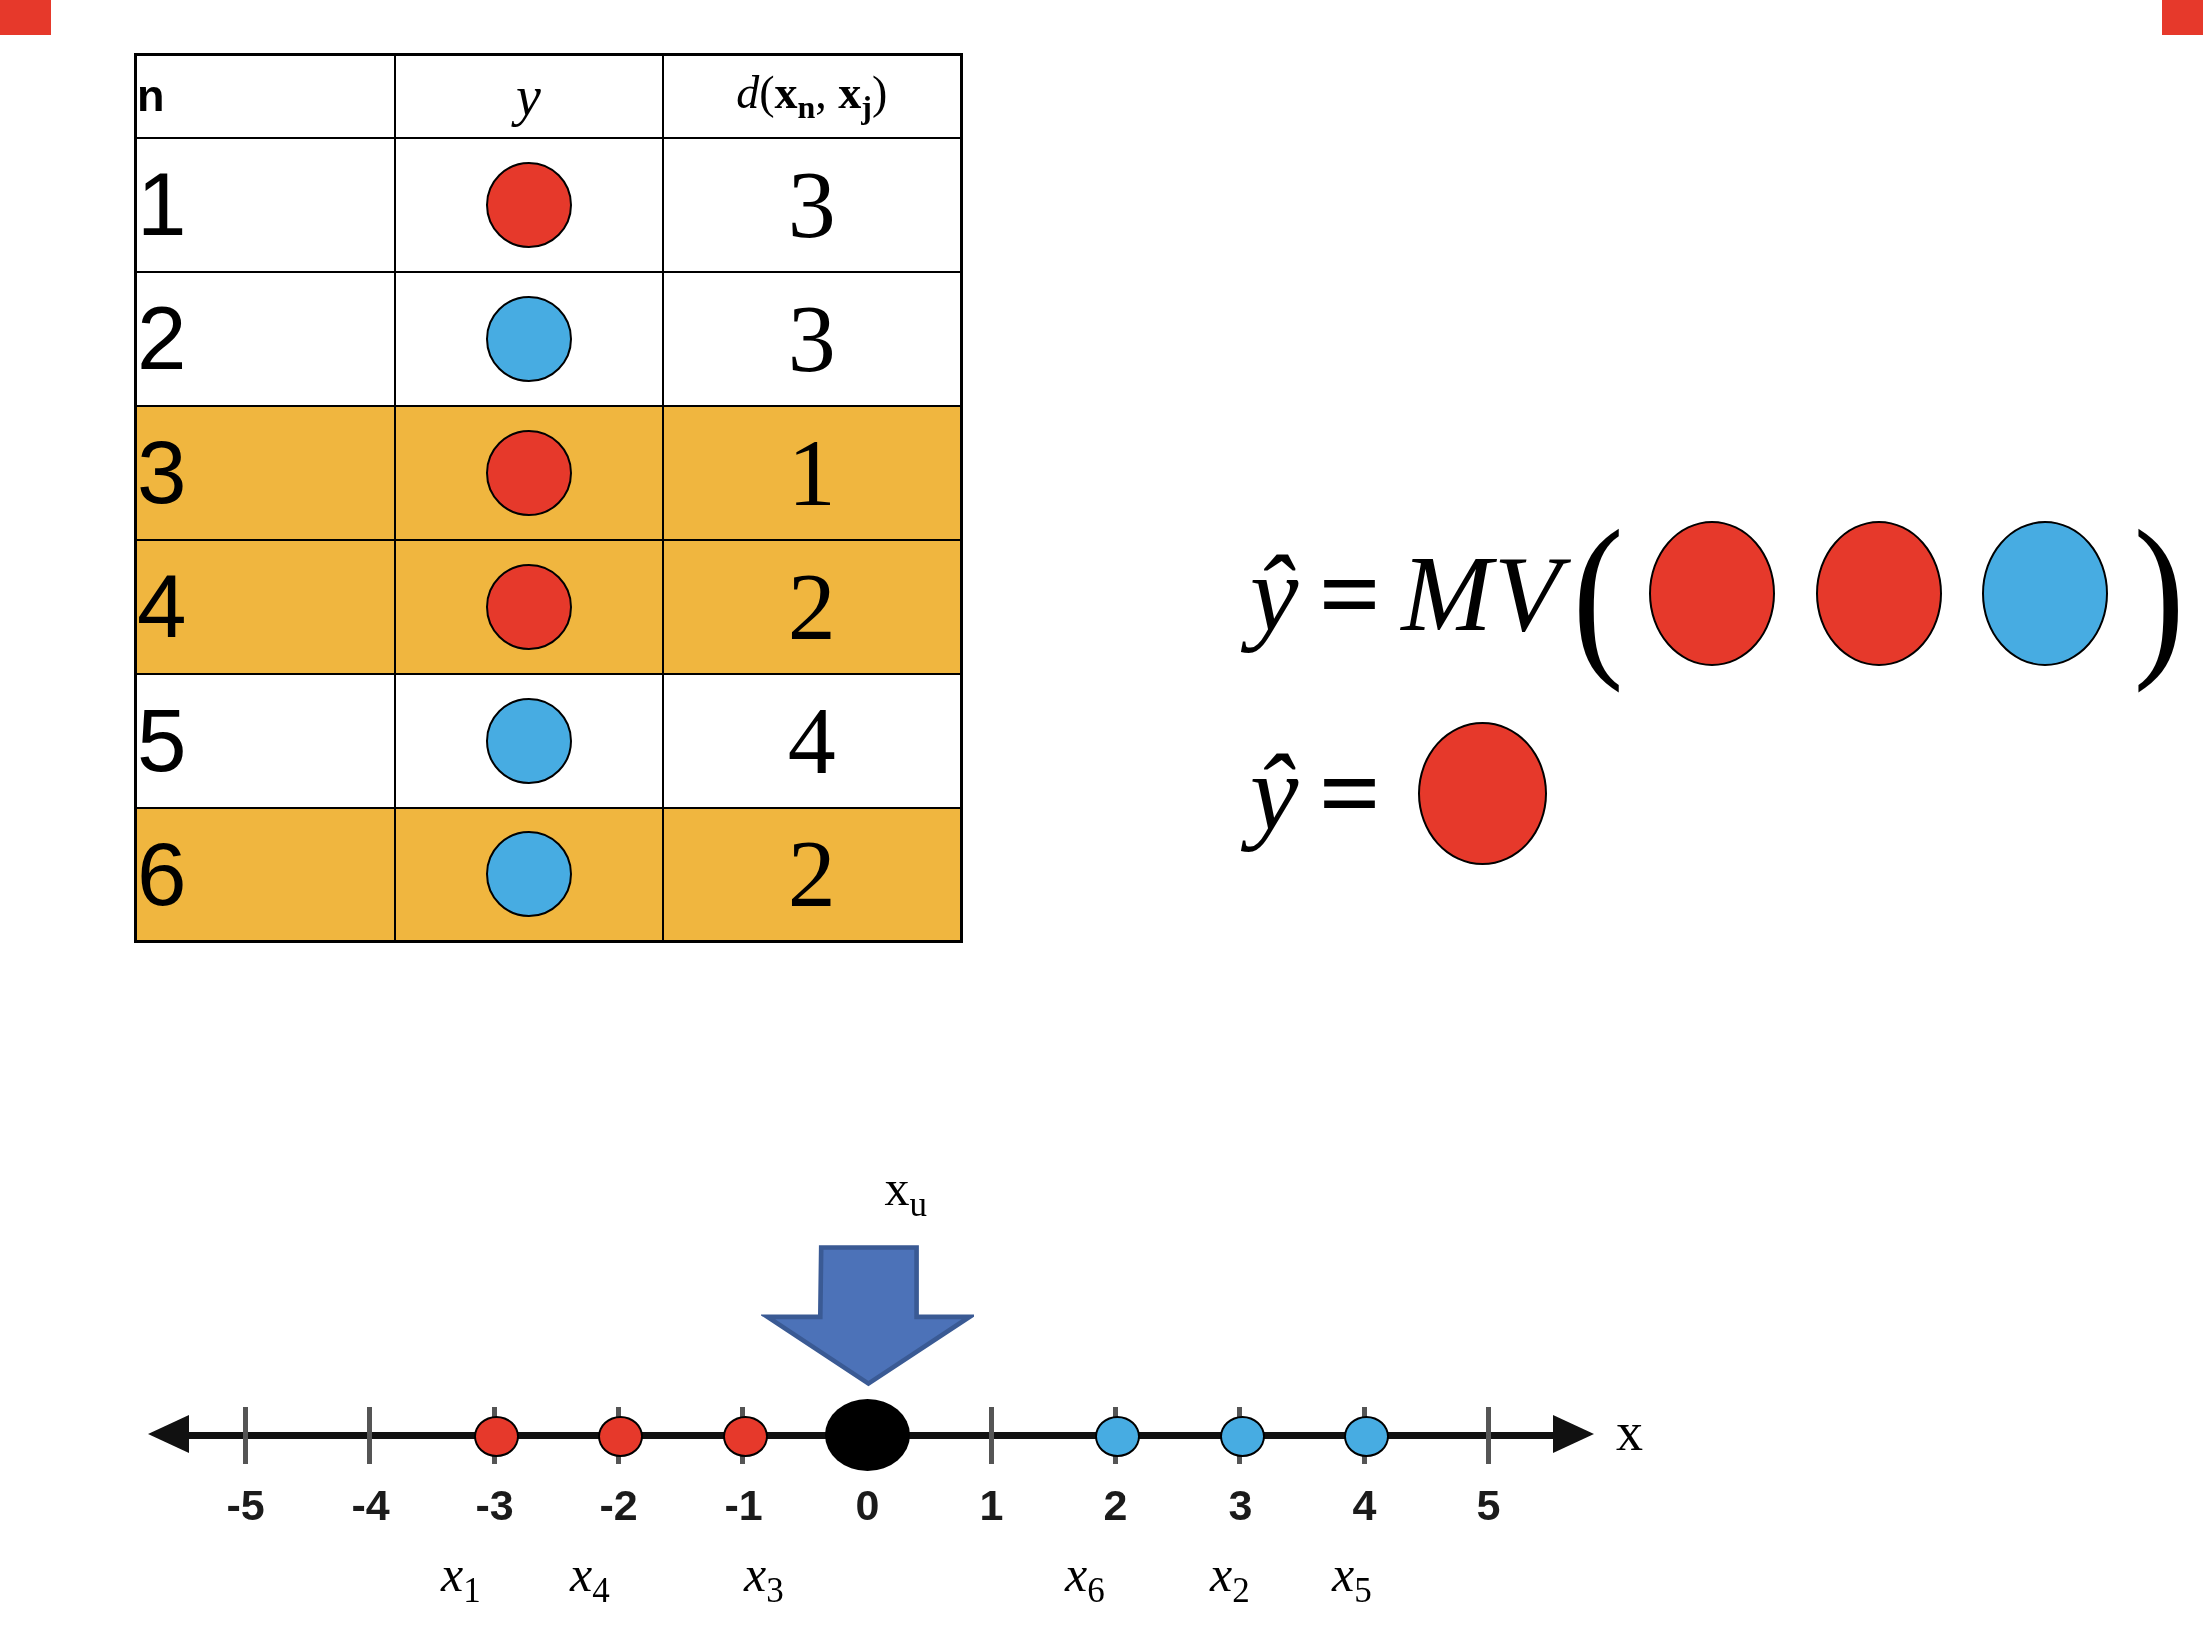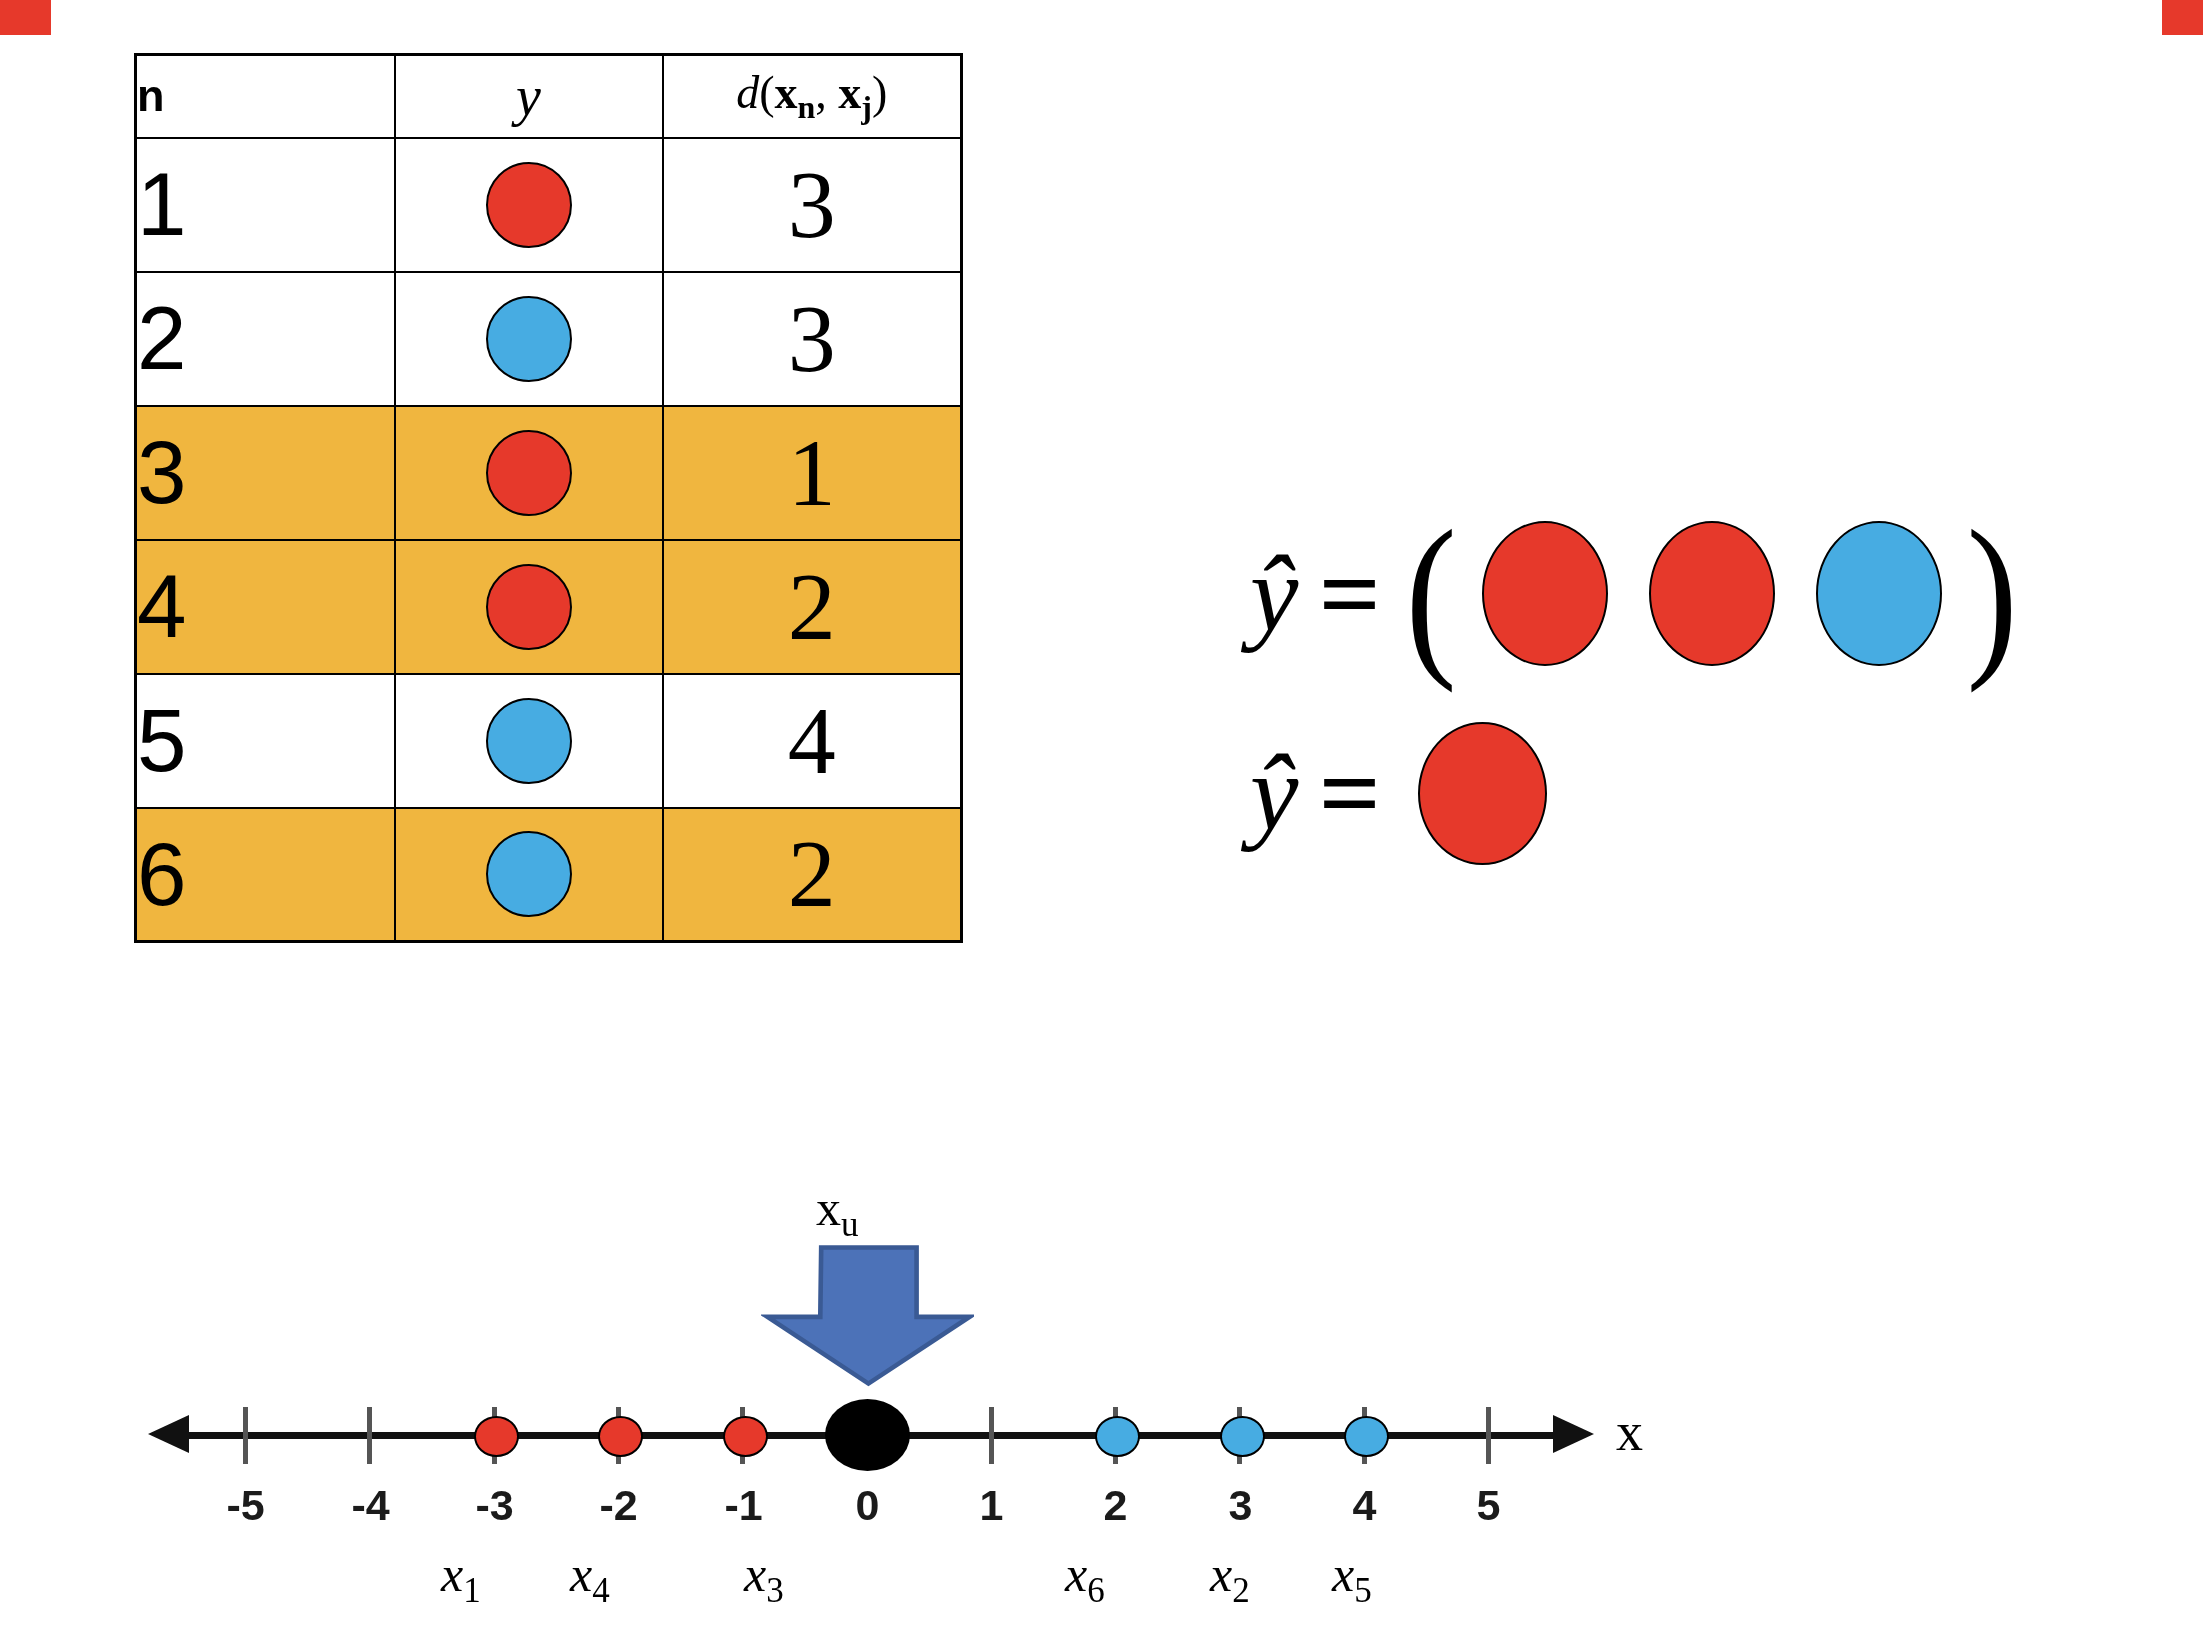--- a/index.html
+++ b/index.html
@@ -55,21 +55,21 @@
   .ah.right { left:1553px; top:1415px; border-top:19.5px solid transparent; border-bottom:19.5px solid transparent; border-left:41px solid #111; }
   .tick { position:absolute; top:1407px; width:4.6px; height:57px; background:#555; }
   .tick-label { position:absolute; top:1481px; width:93px; text-align:center;
     font-family:"Liberation Sans",sans-serif; font-weight:bold; font-size:43px; color:#1b1b1b; }
   .ldot { position:absolute; width:41px; height:37px; border-radius:50%; border:2.8px solid #000; }
   .qdot { position:absolute; left:825px; top:1399px; width:85px; height:72px; border-radius:50%; background:#000; }
   .plabel { position:absolute; top:1545px; width:130px; font-size:50px; }
   .plabel i { font-style:italic; }
   .plabel sub { font-size:35px; font-style:normal; }
   .axis-x { position:absolute; left:1616px; top:1401px; font-size:54px; }
-  .xu { position:absolute; left:816px; top:1159px; width:111px; text-align:left; font-size:50px;margin-top:20px; }
+  .xu { position:absolute; left:816px; top:1159px; width:111px; text-align:right; font-size:50px; }
   .xu sub { font-size:35px; }
   .down-arrow-svg { position:absolute; left:761px; top:1241px; }
 </style>
 </head>
 <body>
 
 <div class="stage">
 
   <div class="corner left"></div>
   <div class="corner right"></div>
@@ -115,20 +115,21 @@
       <td class="n-cell">6</td>
       <td class="y-cell"><span class="dot tdot" data-color="blue"></span></td>
       <td class="d-cell">2</td>
     </tr>
   </tbody>
     </table>
 
   <div class="formula f1">
     <span>ŷ</span>
     <span class="eq">=</span>
+    <span class="func">MV</span>
     <span class="paren">(</span>
     <span class="fdot" data-color="red"></span>
     <span class="fdot" data-color="red"></span>
     <span class="fdot" data-color="blue"></span>
     <span class="paren">)</span>
   </div>
 
   <div class="formula f2">
     <span>ŷ</span>
     <span class="eq">=</span>

